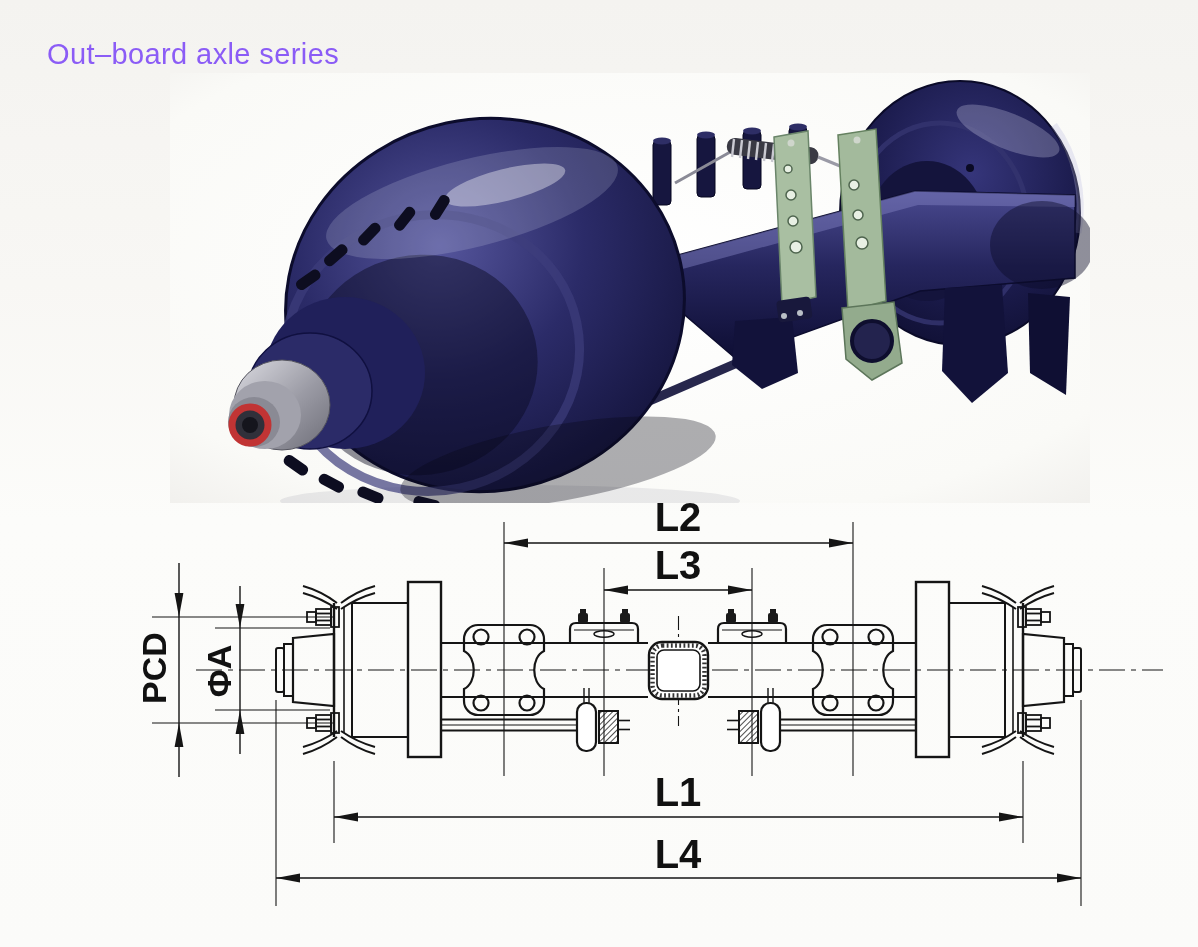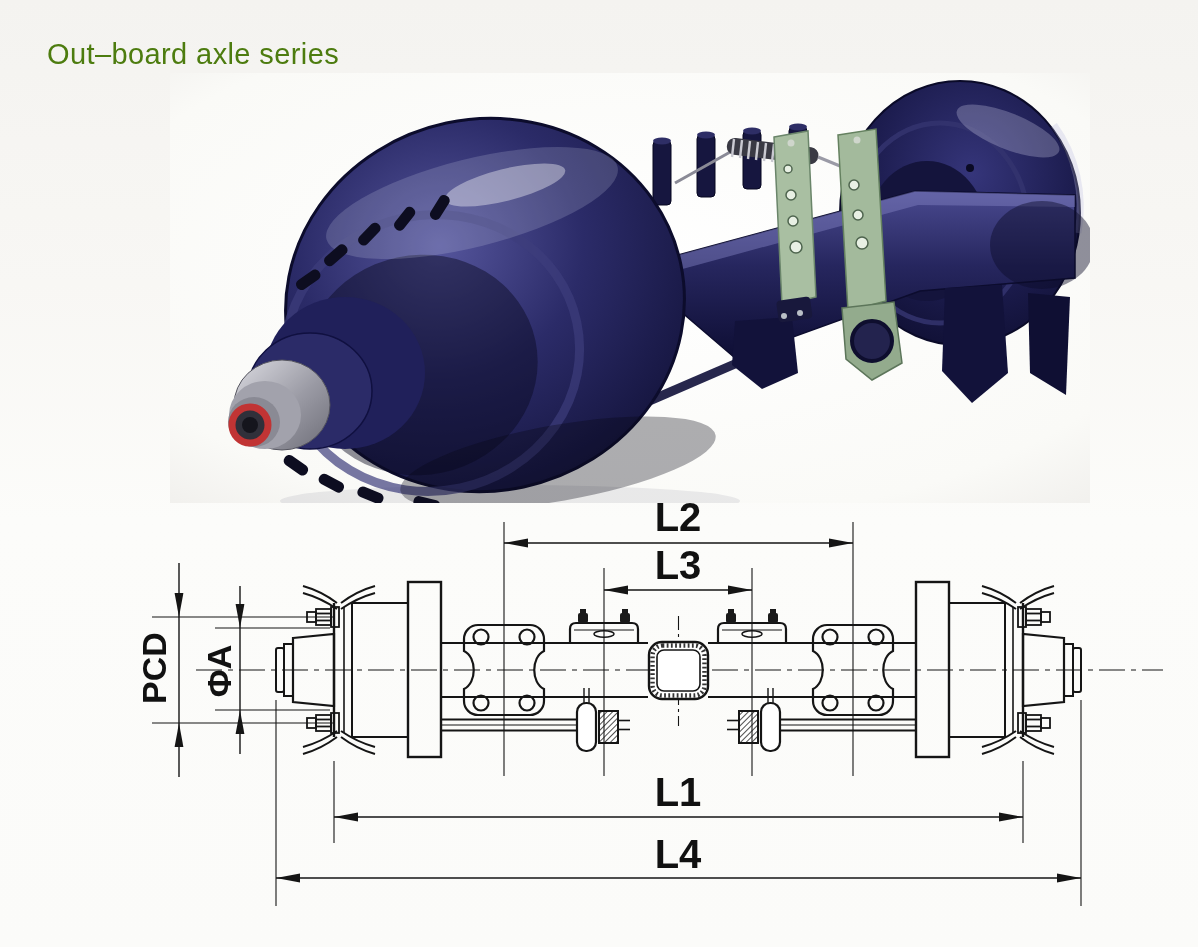--- a/index.html
+++ b/index.html
@@ -3,21 +3,21 @@
 <meta charset="utf-8">
 <style>
   html,body{margin:0;padding:0;}
   body{
     width:1198px;height:947px;position:relative;overflow:hidden;
     background:linear-gradient(180deg,#f4f3f0 0%,#f8f7f4 30%,#fcfcfa 55%,#fbfbf9 100%);
     font-family:"Liberation Sans",sans-serif;
   }
   .page-title{
     position:absolute;left:47px;top:38px;
-    font-size:29px;letter-spacing:.4px;color:#4d7c0f;
+    font-size:29px;letter-spacing:.4px;color:#8b5cf6;
     font-family:"Liberation Sans",sans-serif;font-weight:400;
   }
   .photo-svg{position:absolute;left:170px;top:73px;}
   .drawing-svg{position:absolute;left:120px;top:490px;}
   .dim-label{
     font-family:"Liberation Sans",sans-serif;font-weight:700;fill:#111;
   }
 </style>
 </head>
 <body>

